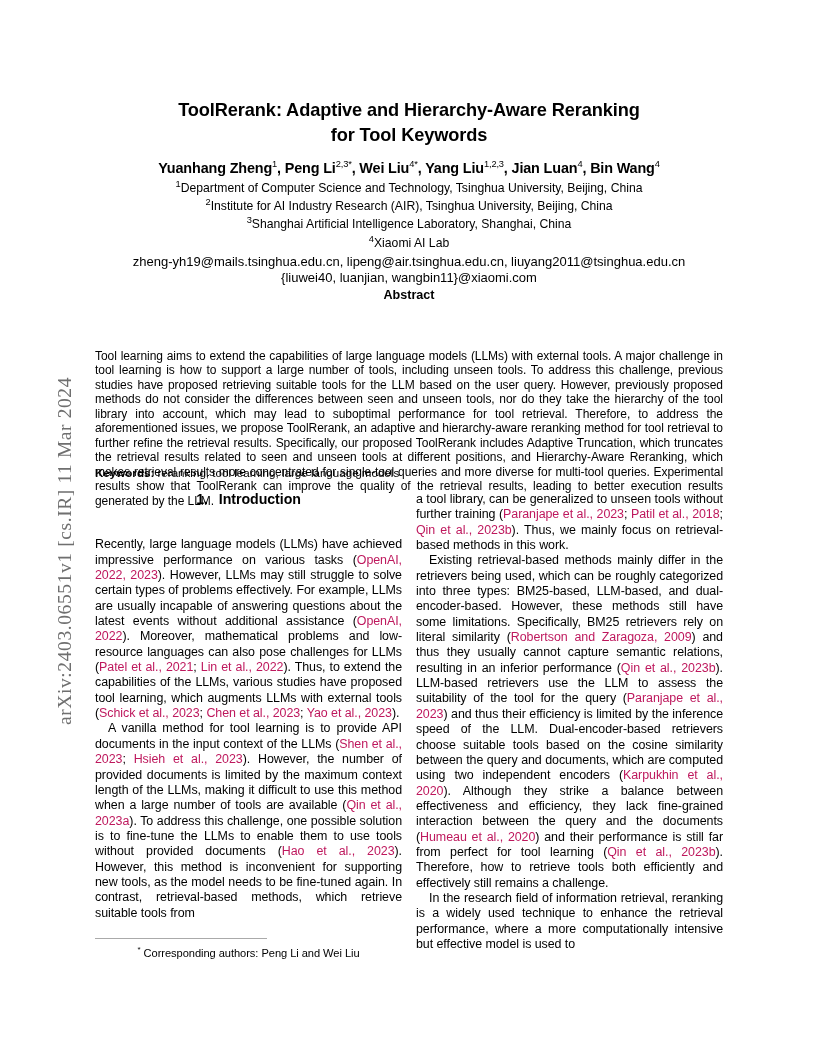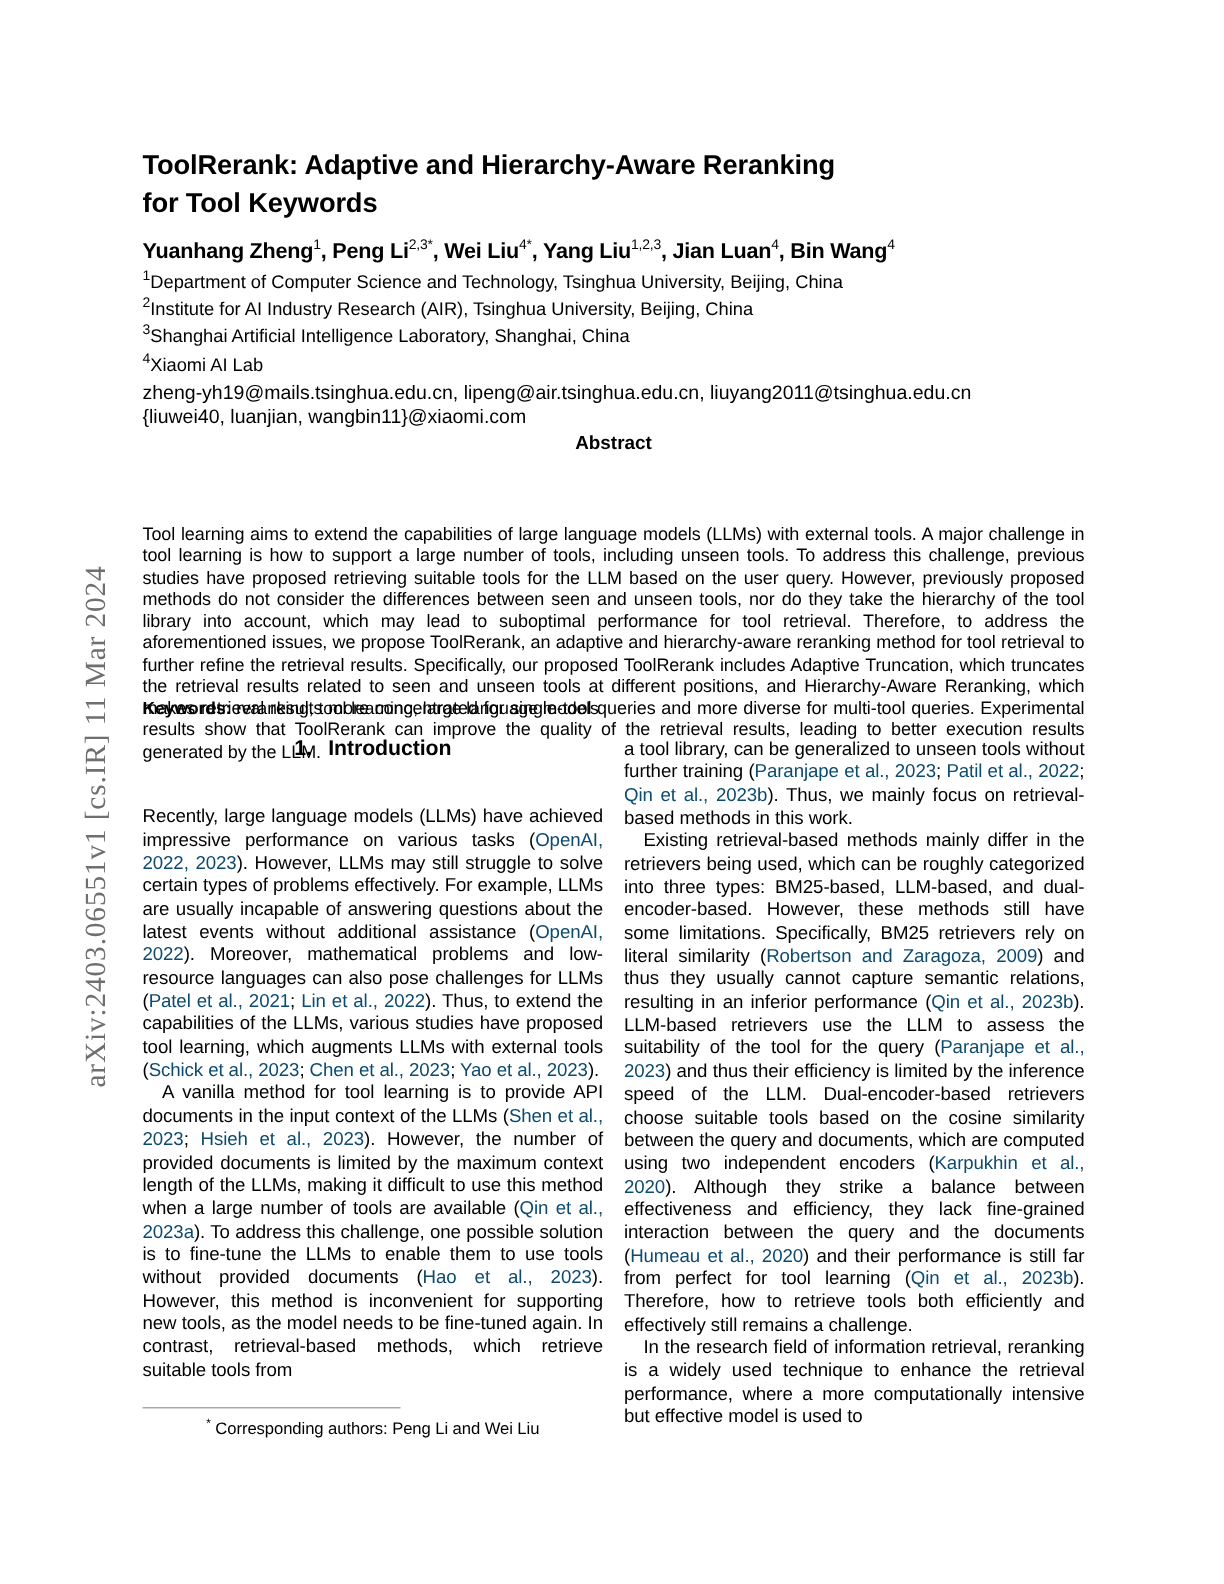--- a/index.html
+++ b/index.html
@@ -32,21 +32,21 @@
     white-space: nowrap;
     text-align: center;
   }
 
   
   .title-block {
     position: absolute;
     left: 95px;
     top: 98px;
     width: 628px;
-    text-align: left;
+    text-align: center;
   }
   .paper-title {
     font-size: 18.2px;
     font-weight: bold;
     line-height: 25px;
     letter-spacing: -0.1px;
     margin: 0;
   }
   .authors {
     margin-top: 11px;
@@ -119,21 +119,21 @@
     text-align: center;
     font-size: 14.2px;
     font-weight: bold;
     margin: 0 0 30px 0;
   }
   .section-head .num { margin-right: 11px; }
 
   p.para { margin: 0; }
   p.para + p.para { text-indent: 13px; }
 
-  .cite { color: #0c4a6e; }
+  .cite { color: #be185d; }
 
   
   .footnote-wrap {
     position: absolute;
     left: 95px;
     top: 938px;
     width: 307px;
     text-align: center;
   }
   .footnote-rule {
@@ -195,21 +195,21 @@
       <span class="num">1.</span><span>Introduction</span>
     </h2>
     <div id="left-body">
         <p class="para"><span>Recently, large language models (LLMs) have achieved impressive performance on various tasks (</span><span class="cite">OpenAI, 2022, 2023</span><span>). However, LLMs may still struggle to solve certain types of problems effectively. For example, LLMs are usually incapable of answering questions about the latest events without additional assistance (</span><span class="cite">OpenAI, 2022</span><span>). Moreover, mathematical problems and low-resource languages can also pose challenges for LLMs (</span><span class="cite">Patel et al., 2021</span><span>; </span><span class="cite">Lin et al., 2022</span><span>). Thus, to extend the capabilities of the LLMs, various studies have proposed tool learning, which augments LLMs with external tools (</span><span class="cite">Schick et al., 2023</span><span>; </span><span class="cite">Chen et al., 2023</span><span>; </span><span class="cite">Yao et al., 2023</span><span>).</span></p>
         <p class="para"><span>A vanilla method for tool learning is to provide API documents in the input context of the LLMs (</span><span class="cite">Shen et al., 2023</span><span>; </span><span class="cite">Hsieh et al., 2023</span><span>). However, the number of provided documents is limited by the maximum context length of the LLMs, making it difficult to use this method when a large number of tools are available (</span><span class="cite">Qin et al., 2023a</span><span>). To address this challenge, one possible solution is to fine-tune the LLMs to enable them to use tools without provided documents (</span><span class="cite">Hao et al., 2023</span><span>). However, this method is inconvenient for supporting new tools, as the model needs to be fine-tuned again. In contrast, retrieval-based methods, which retrieve suitable tools from</span></p>
       </div>
   </div>
 
   <div class="col col-right">
     <div id="right-body">
-        <p class="para"><span>a tool library, can be generalized to unseen tools without further training (</span><span class="cite">Paranjape et al., 2023</span><span>; </span><span class="cite">Patil et al., 2022</span><span>; </span><span class="cite">Qin et al., 2023b</span><span>). Thus, we mainly focus on retrieval-based methods in this work.</span></p>
+        <p class="para"><span>a tool library, can be generalized to unseen tools without further training (</span><span class="cite">Paranjape et al., 2023</span><span>; </span><span class="cite">Patil et al., 2018</span><span>; </span><span class="cite">Qin et al., 2023b</span><span>). Thus, we mainly focus on retrieval-based methods in this work.</span></p>
         <p class="para"><span>Existing retrieval-based methods mainly differ in the retrievers being used, which can be roughly categorized into three types: BM25-based, LLM-based, and dual-encoder-based. However, these methods still have some limitations. Specifically, BM25 retrievers rely on literal similarity (</span><span class="cite">Robertson and Zaragoza, 2009</span><span>) and thus they usually cannot capture semantic relations, resulting in an inferior performance (</span><span class="cite">Qin et al., 2023b</span><span>). LLM-based retrievers use the LLM to assess the suitability of the tool for the query (</span><span class="cite">Paranjape et al., 2023</span><span>) and thus their efficiency is limited by the inference speed of the LLM. Dual-encoder-based retrievers choose suitable tools based on the cosine similarity between the query and documents, which are computed using two independent encoders (</span><span class="cite">Karpukhin et al., 2020</span><span>). Although they strike a balance between effectiveness and efficiency, they lack fine-grained interaction between the query and the documents (</span><span class="cite">Humeau et al., 2020</span><span>) and their performance is still far from perfect for tool learning (</span><span class="cite">Qin et al., 2023b</span><span>). Therefore, how to retrieve tools both efficiently and effectively still remains a challenge.</span></p>
         <p class="para"><span>In the research field of information retrieval, reranking is a widely used technique to enhance the retrieval performance, where a more computationally intensive but effective model is used to</span></p>
       </div>
   </div>
 
   <div class="footnote-wrap">
     <div class="footnote-rule"></div>
     <div class="footnote-text">
       <sup>*</sup><span> Corresponding authors: Peng Li and Wei Liu</span>
     </div>

